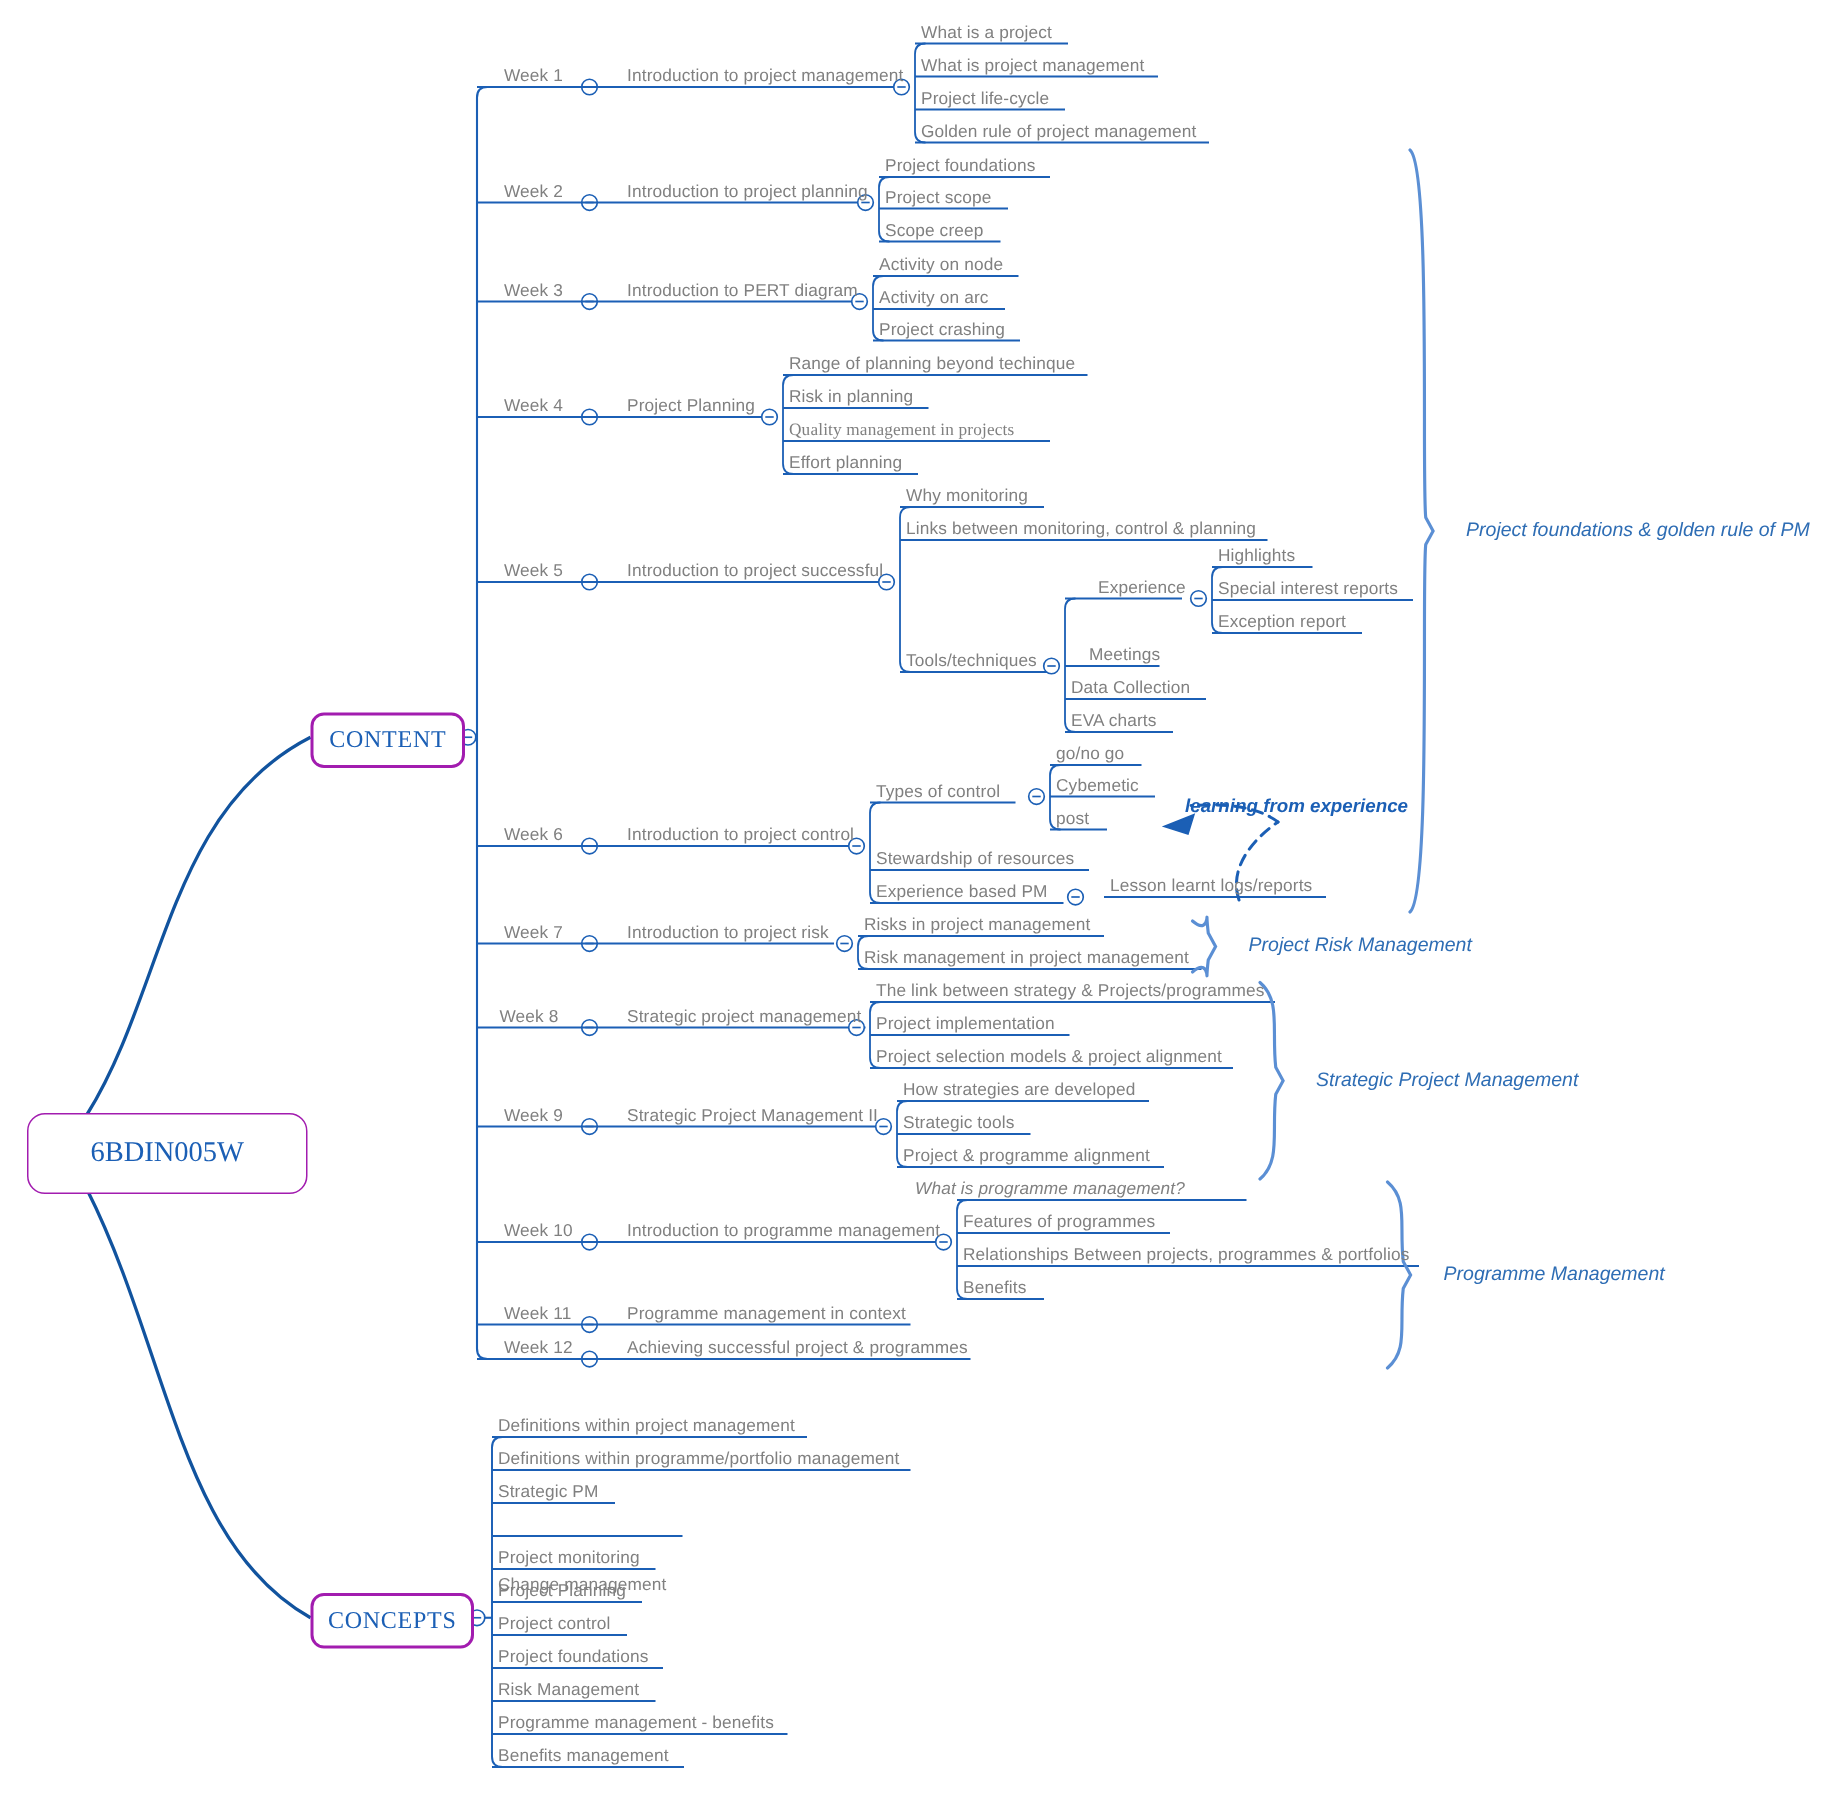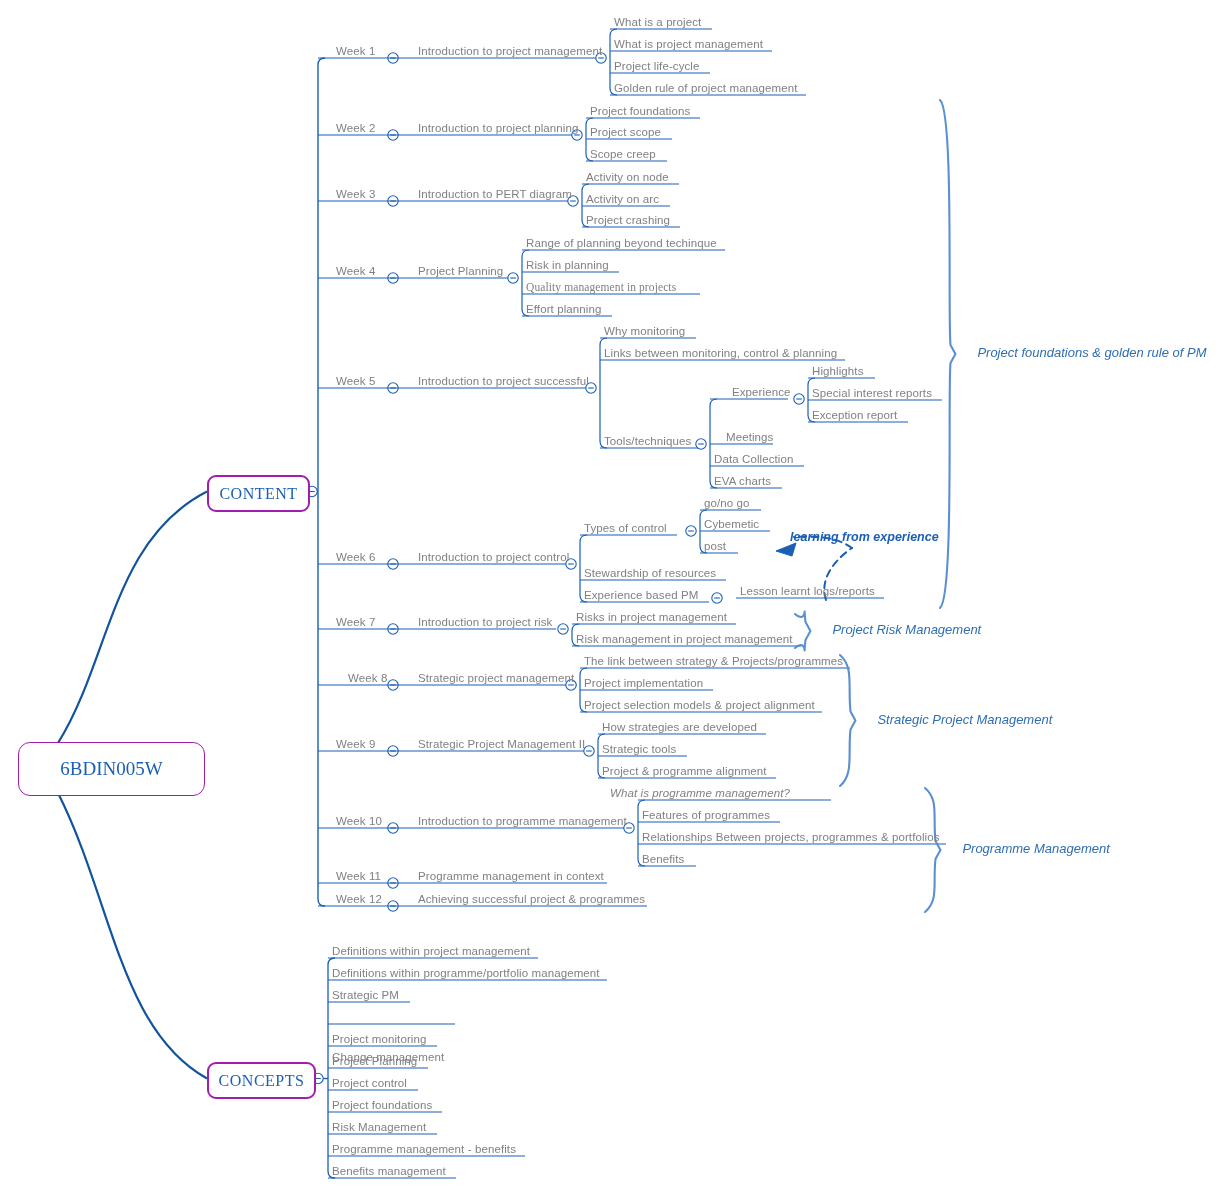--- a/index.html
+++ b/index.html
@@ -287,21 +287,21 @@
       <div class="node-label" style="left: 604px; top: 435px;">Tools/techniques</div>
       <div class="node-label" style="left: 336px; top: 551px;">Week 6</div>
       <div class="node-label" style="left: 418px; top: 551px;">Introduction to project control</div>
       <div class="node-label" style="left: 584px; top: 522px;">Types of control</div>
       <div class="node-label" style="left: 584px; top: 567px;">Stewardship of resources</div>
       <div class="node-label" style="left: 584px; top: 589px;">Experience based PM</div>
       <div class="node-label" style="left: 336px; top: 616px;">Week 7</div>
       <div class="node-label" style="left: 418px; top: 616px;">Introduction to project risk</div>
       <div class="node-label" style="left: 576px; top: 611px;">Risks in project management</div>
       <div class="node-label" style="left: 576px; top: 633px;">Risk management in project management</div>
-      <div class="node-label" style="left: 348px; top: 672px;">Week 8</div>
+      <div class="node-label" style="left: 333px; top: 672px;">Week 8</div>
       <div class="node-label" style="left: 418px; top: 672px;">Strategic project management</div>
       <div class="node-label" style="left: 584px; top: 655px;">The link between strategy &amp; Projects/programmes</div>
       <div class="node-label" style="left: 584px; top: 677px;">Project implementation</div>
       <div class="node-label" style="left: 584px; top: 699px;">Project selection models &amp; project alignment</div>
       <div class="node-label" style="left: 336px; top: 738px;">Week 9</div>
       <div class="node-label" style="left: 418px; top: 738px;">Strategic Project Management II</div>
       <div class="node-label" style="left: 602px; top: 721px;">How strategies are developed</div>
       <div class="node-label" style="left: 602px; top: 743px;">Strategic tools</div>
       <div class="node-label" style="left: 602px; top: 765px;">Project &amp; programme alignment</div>
       <div class="node-label" style="left: 336px; top: 815px;">Week 10</div>

